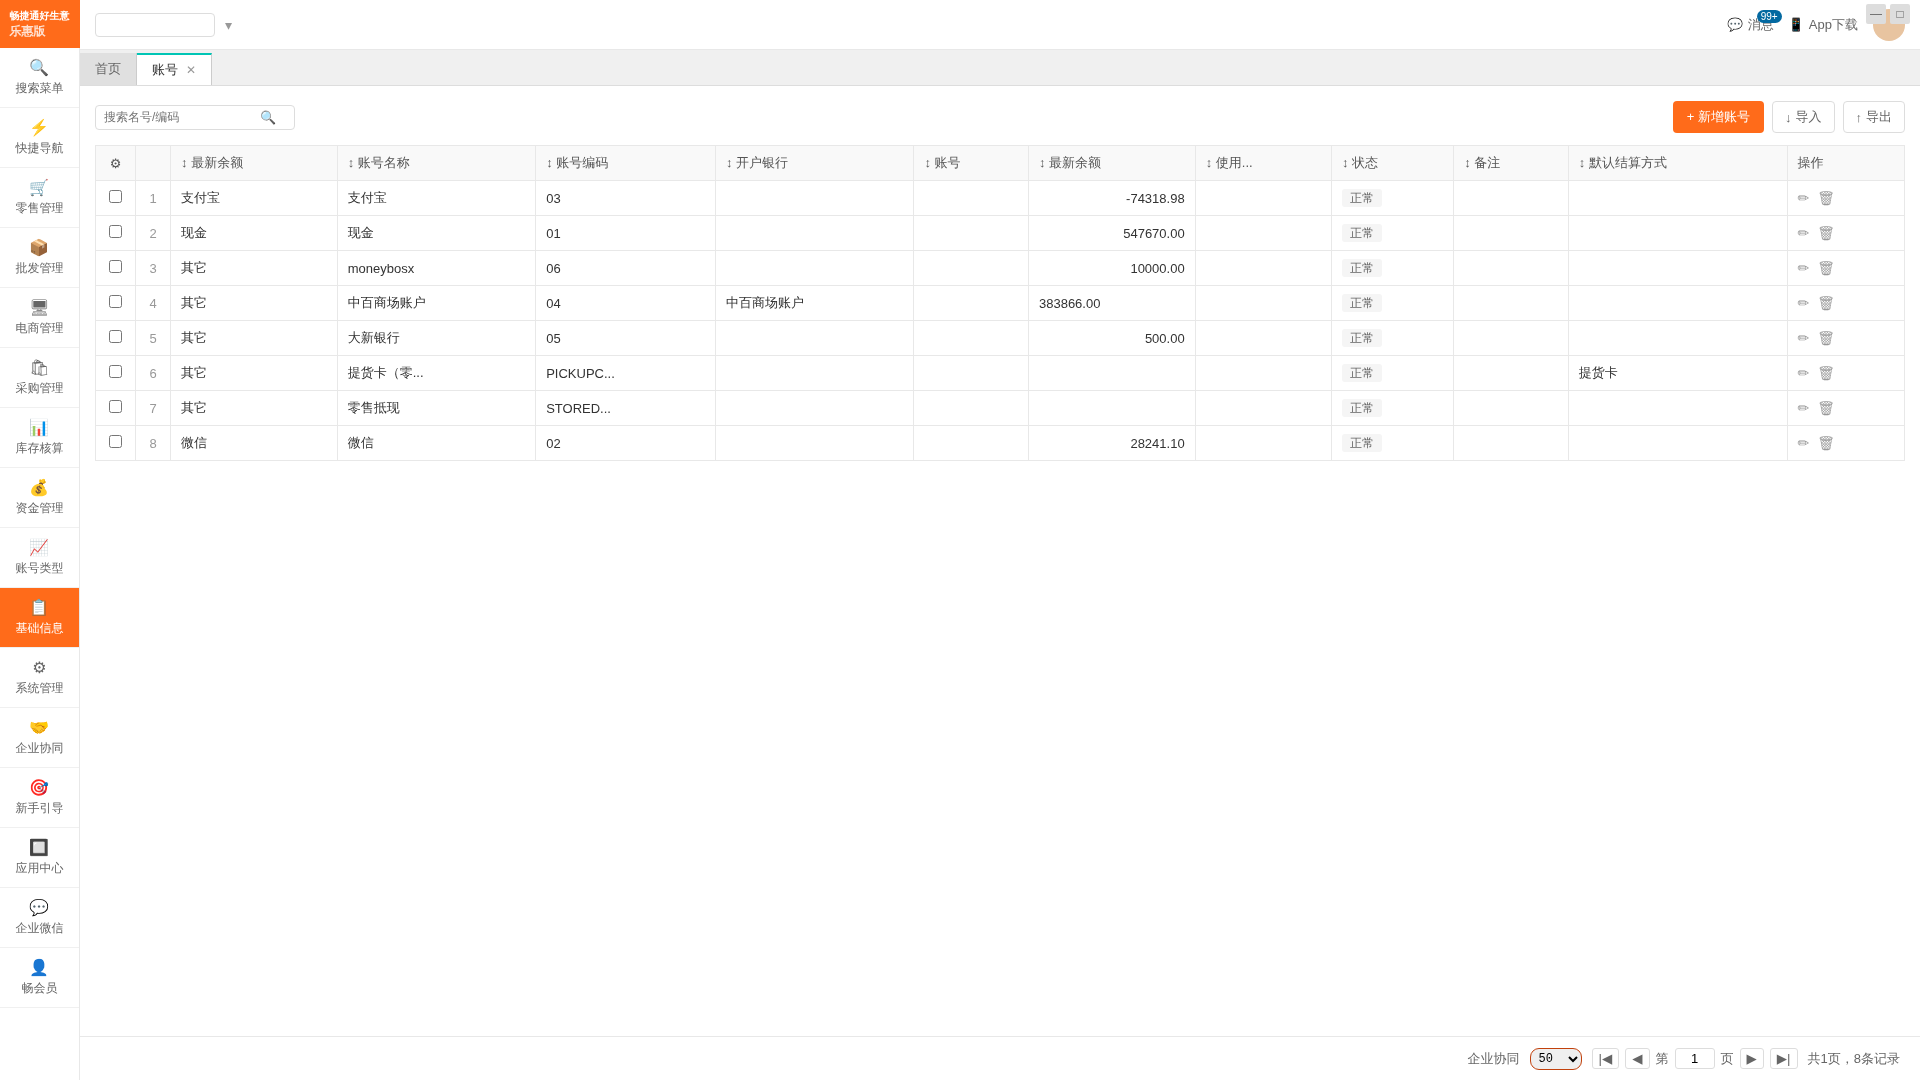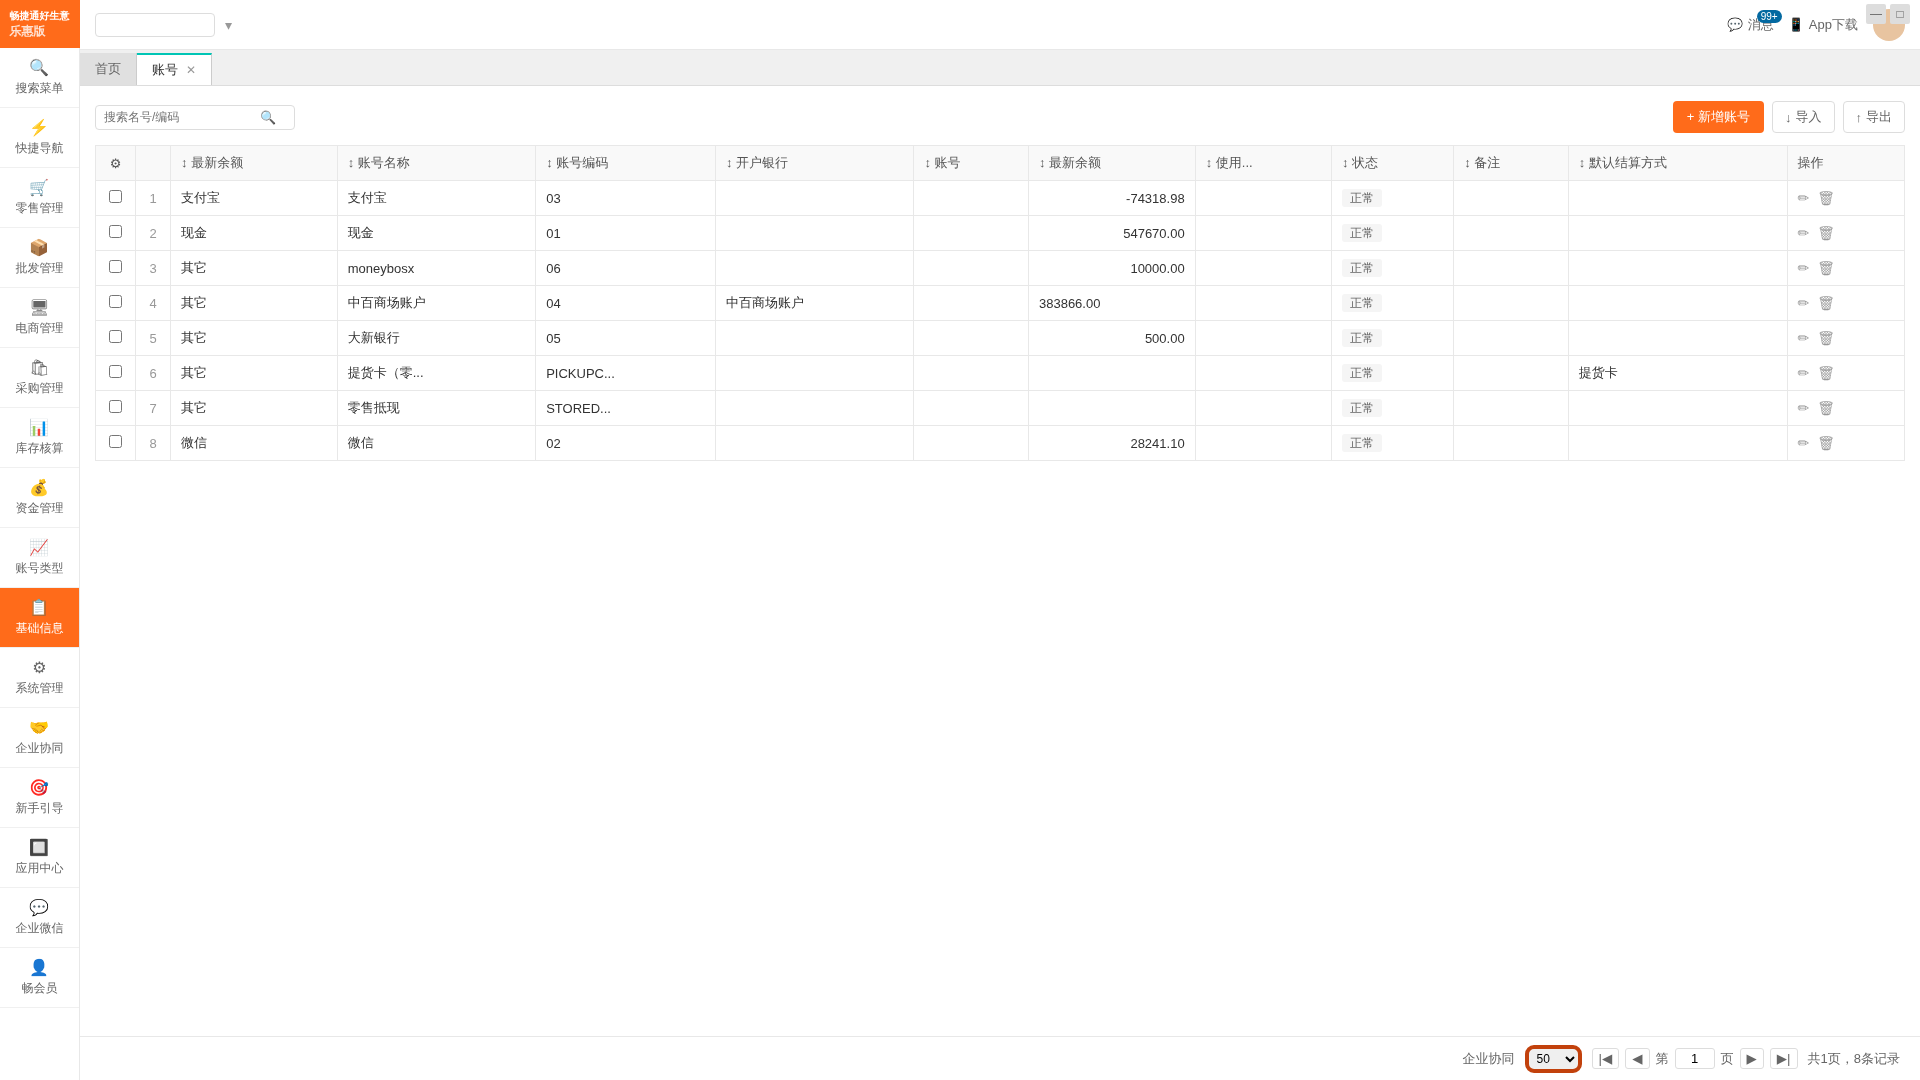--- a/index.html
+++ b/index.html
@@ -153,21 +153,21 @@
       background: #fff;
       border-top: 1px solid #e8e8e8;
       display: flex;
       align-items: center;
       justify-content: flex-end;
       padding: 0 20px;
       gap: 10px;
       font-size: 13px;
       color: #666;
     }
-    .page-size-select { border: 4px solid #c2410c; border-radius: 9px; padding: 2px 4px; font-size: 12px; }
+    .page-size-select { border: 1px solid #c2410c; border-radius: 9px; padding: 2px 4px; font-size: 12px; font-family: Liberation Mono, monospace; }
     .pagination { display: flex; align-items: center; gap: 6px; }
     .page-btn { border: 1px solid #ddd; background: #fff; border-radius: 3px; padding: 2px 6px; cursor: pointer; color: #666; }
     .page-btn:disabled { color: #ccc; cursor: not-allowed; }
     .page-input { width: 40px; border: 1px solid #ddd; border-radius: 3px; padding: 2px 4px; text-align: center; font-size: 13px; }
     .win-btn { width: 20px; height: 20px; background: #ddd; border-radius: 2px; display: flex; align-items: center; justify-content: center; cursor: pointer; font-size: 12px; color: #666; }
   </style>
 </head>
 <body>
 
 <div class="sidebar">

